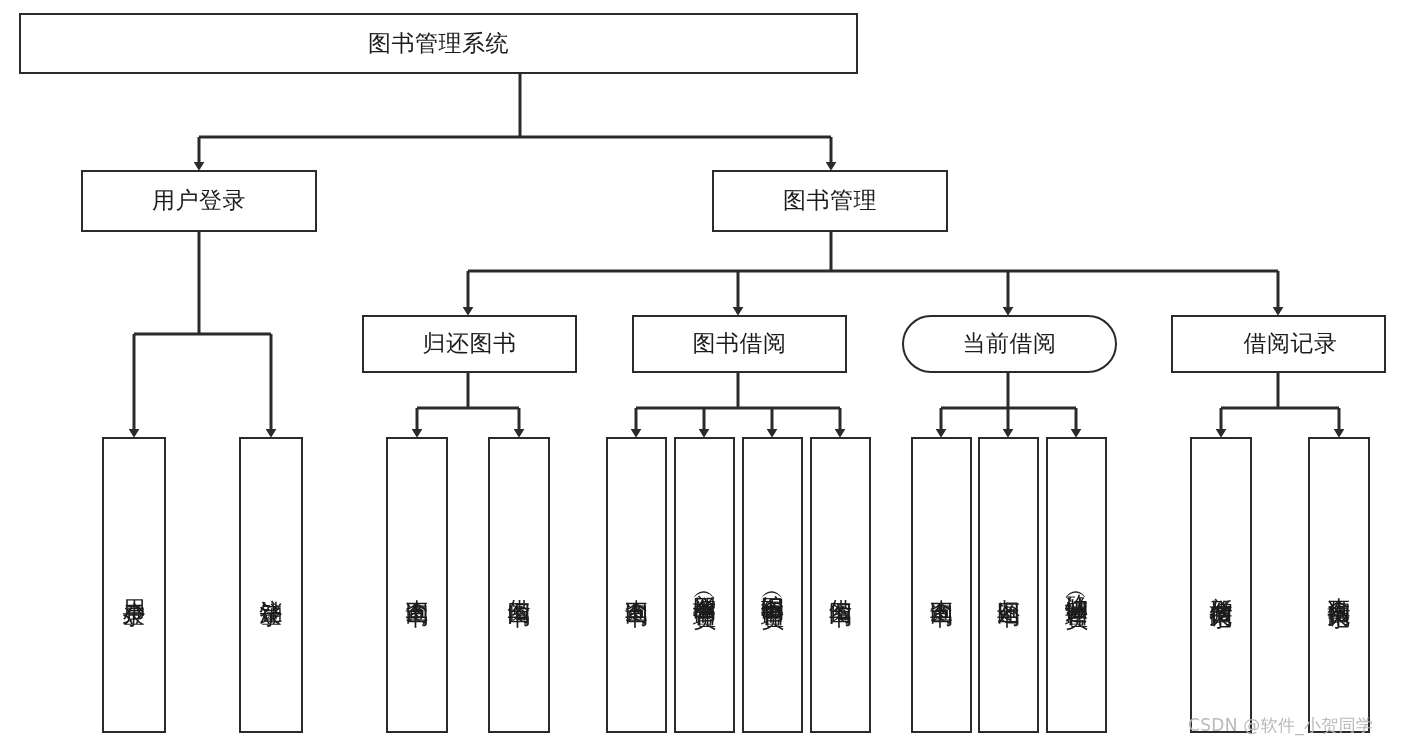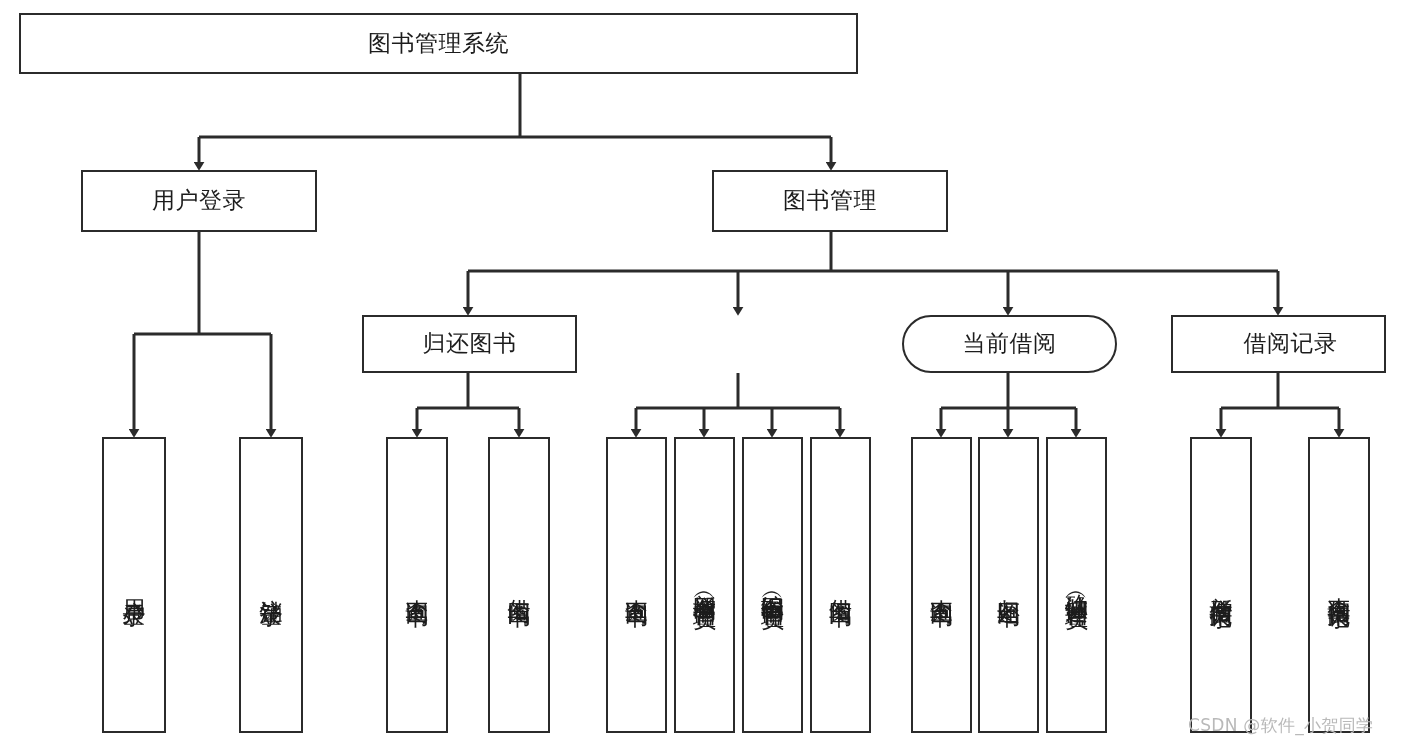--- a/index.html
+++ b/index.html
@@ -125,20 +125,23 @@
   <div class="node horiz" style="left:81px; top:170px; width:236px; height:62px;">
     <span>用户登录</span>
   </div>
   <div class="node horiz" style="left:712px; top:170px; width:236px; height:62px;">
     <span>图书管理</span>
   </div>
 
   <div class="node horiz" style="left:362px; top:315px; width:215px; height:58px;">
     <span>归还图书</span>
   </div>
+  <div class="node horiz" style="left:632px; top:315px; width:215px; height:58px;">
+    <span>图书借阅</span>
+  </div>
   <div class="node horiz" style="left:902px; top:315px; width:215px; height:58px;border-radius:29px;">
     <span>当前借阅</span>
   </div>
   <div class="node horiz" style="left:1171px; top:315px; width:215px; height:58px;padding-left:24px;">
     <span>借阅记录</span>
   </div>
 
   <div class="node vert" style="left:102px; top:437px; width:64px; height:296px;">
     <span class="vtext">用户登录</span>
   </div>

